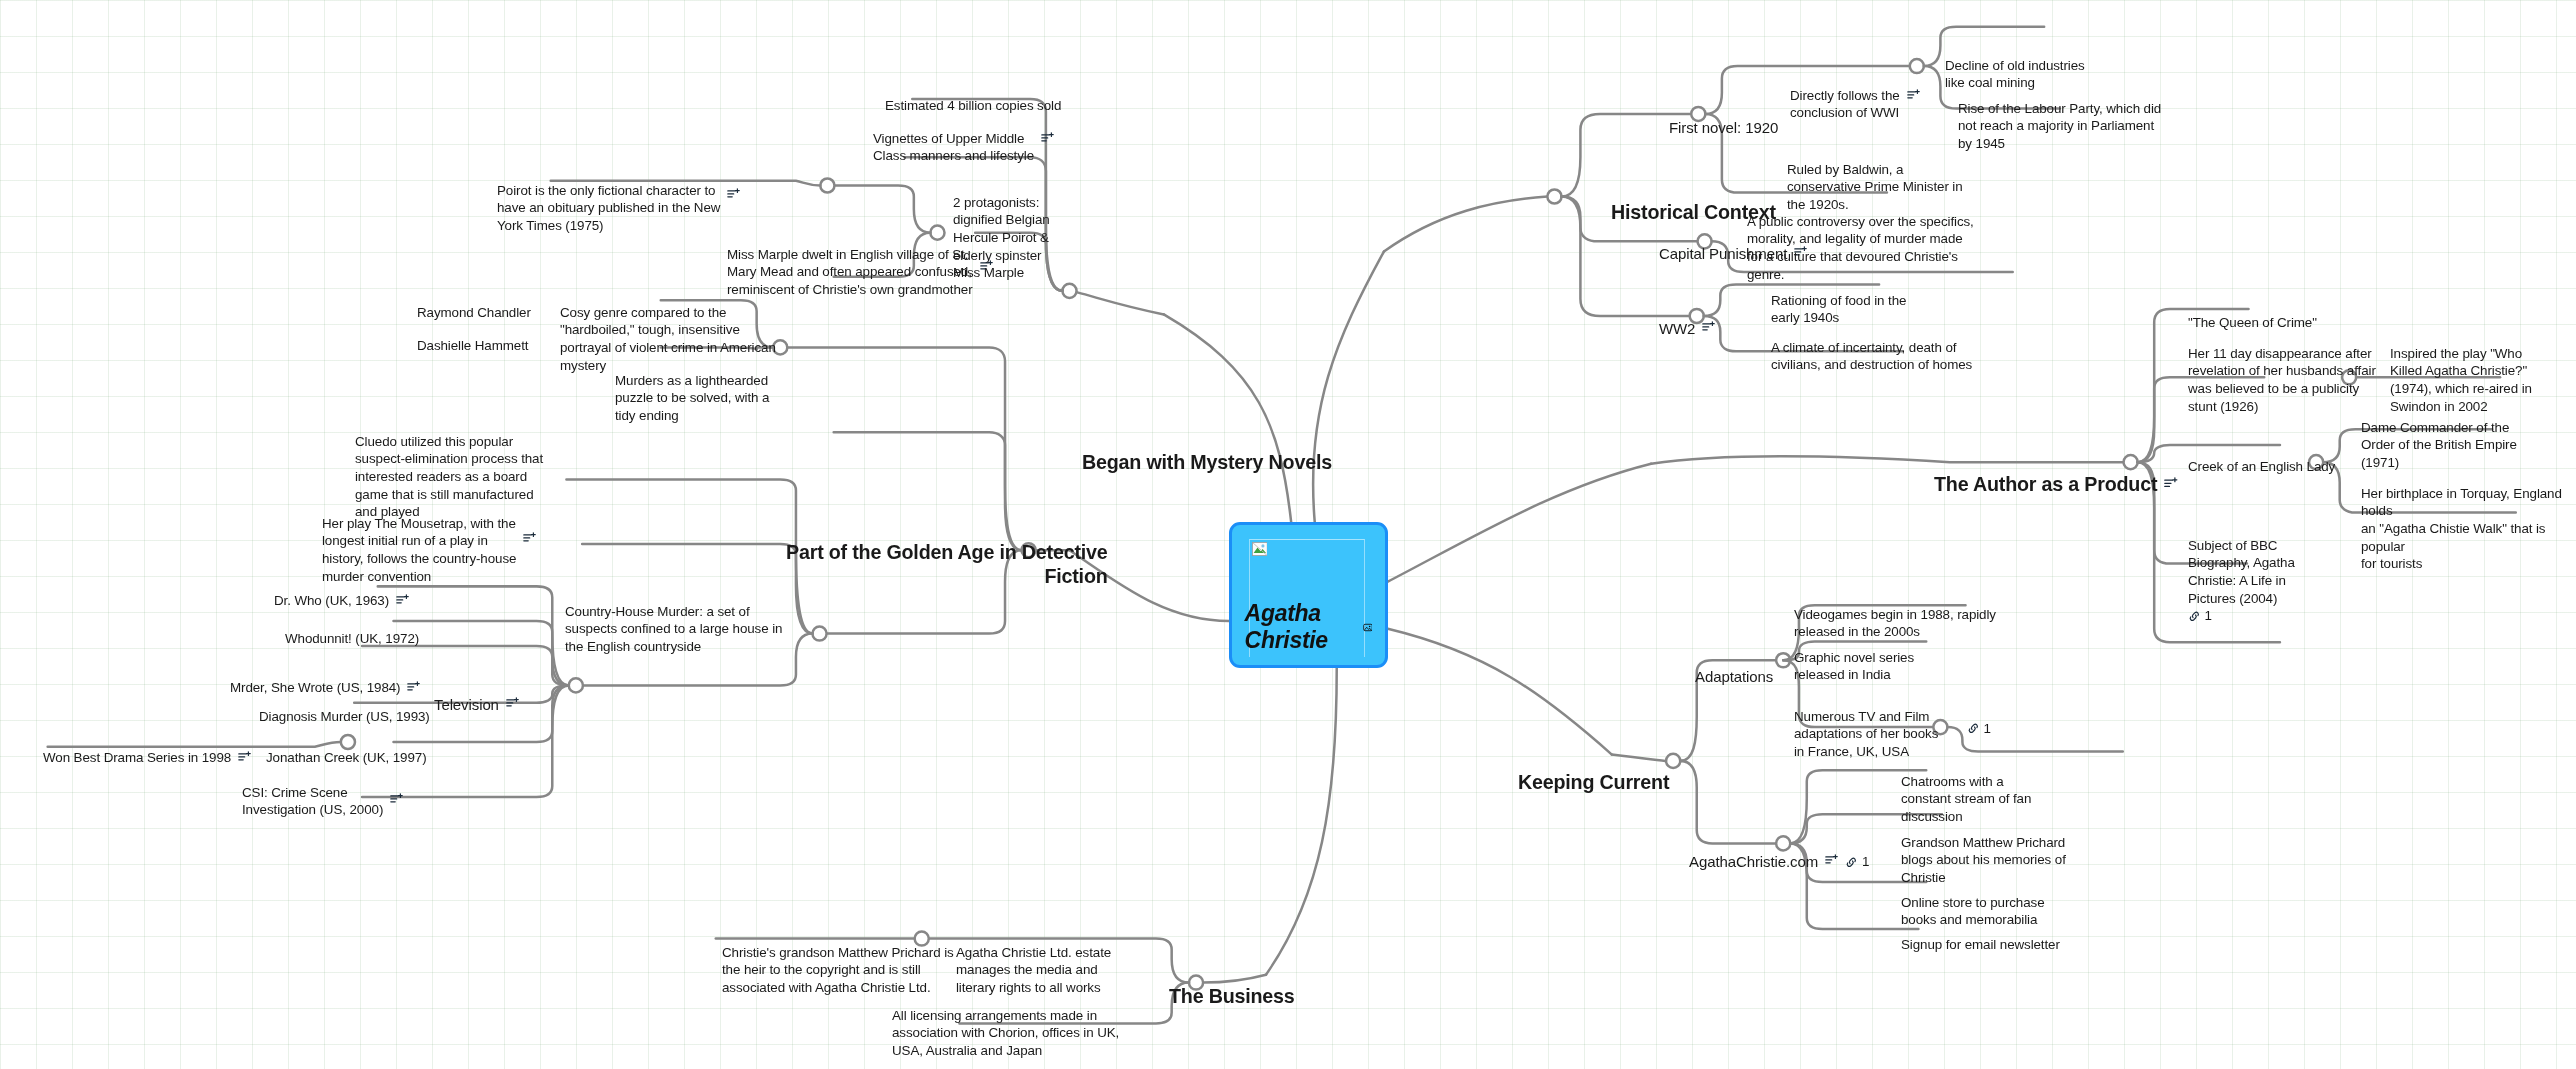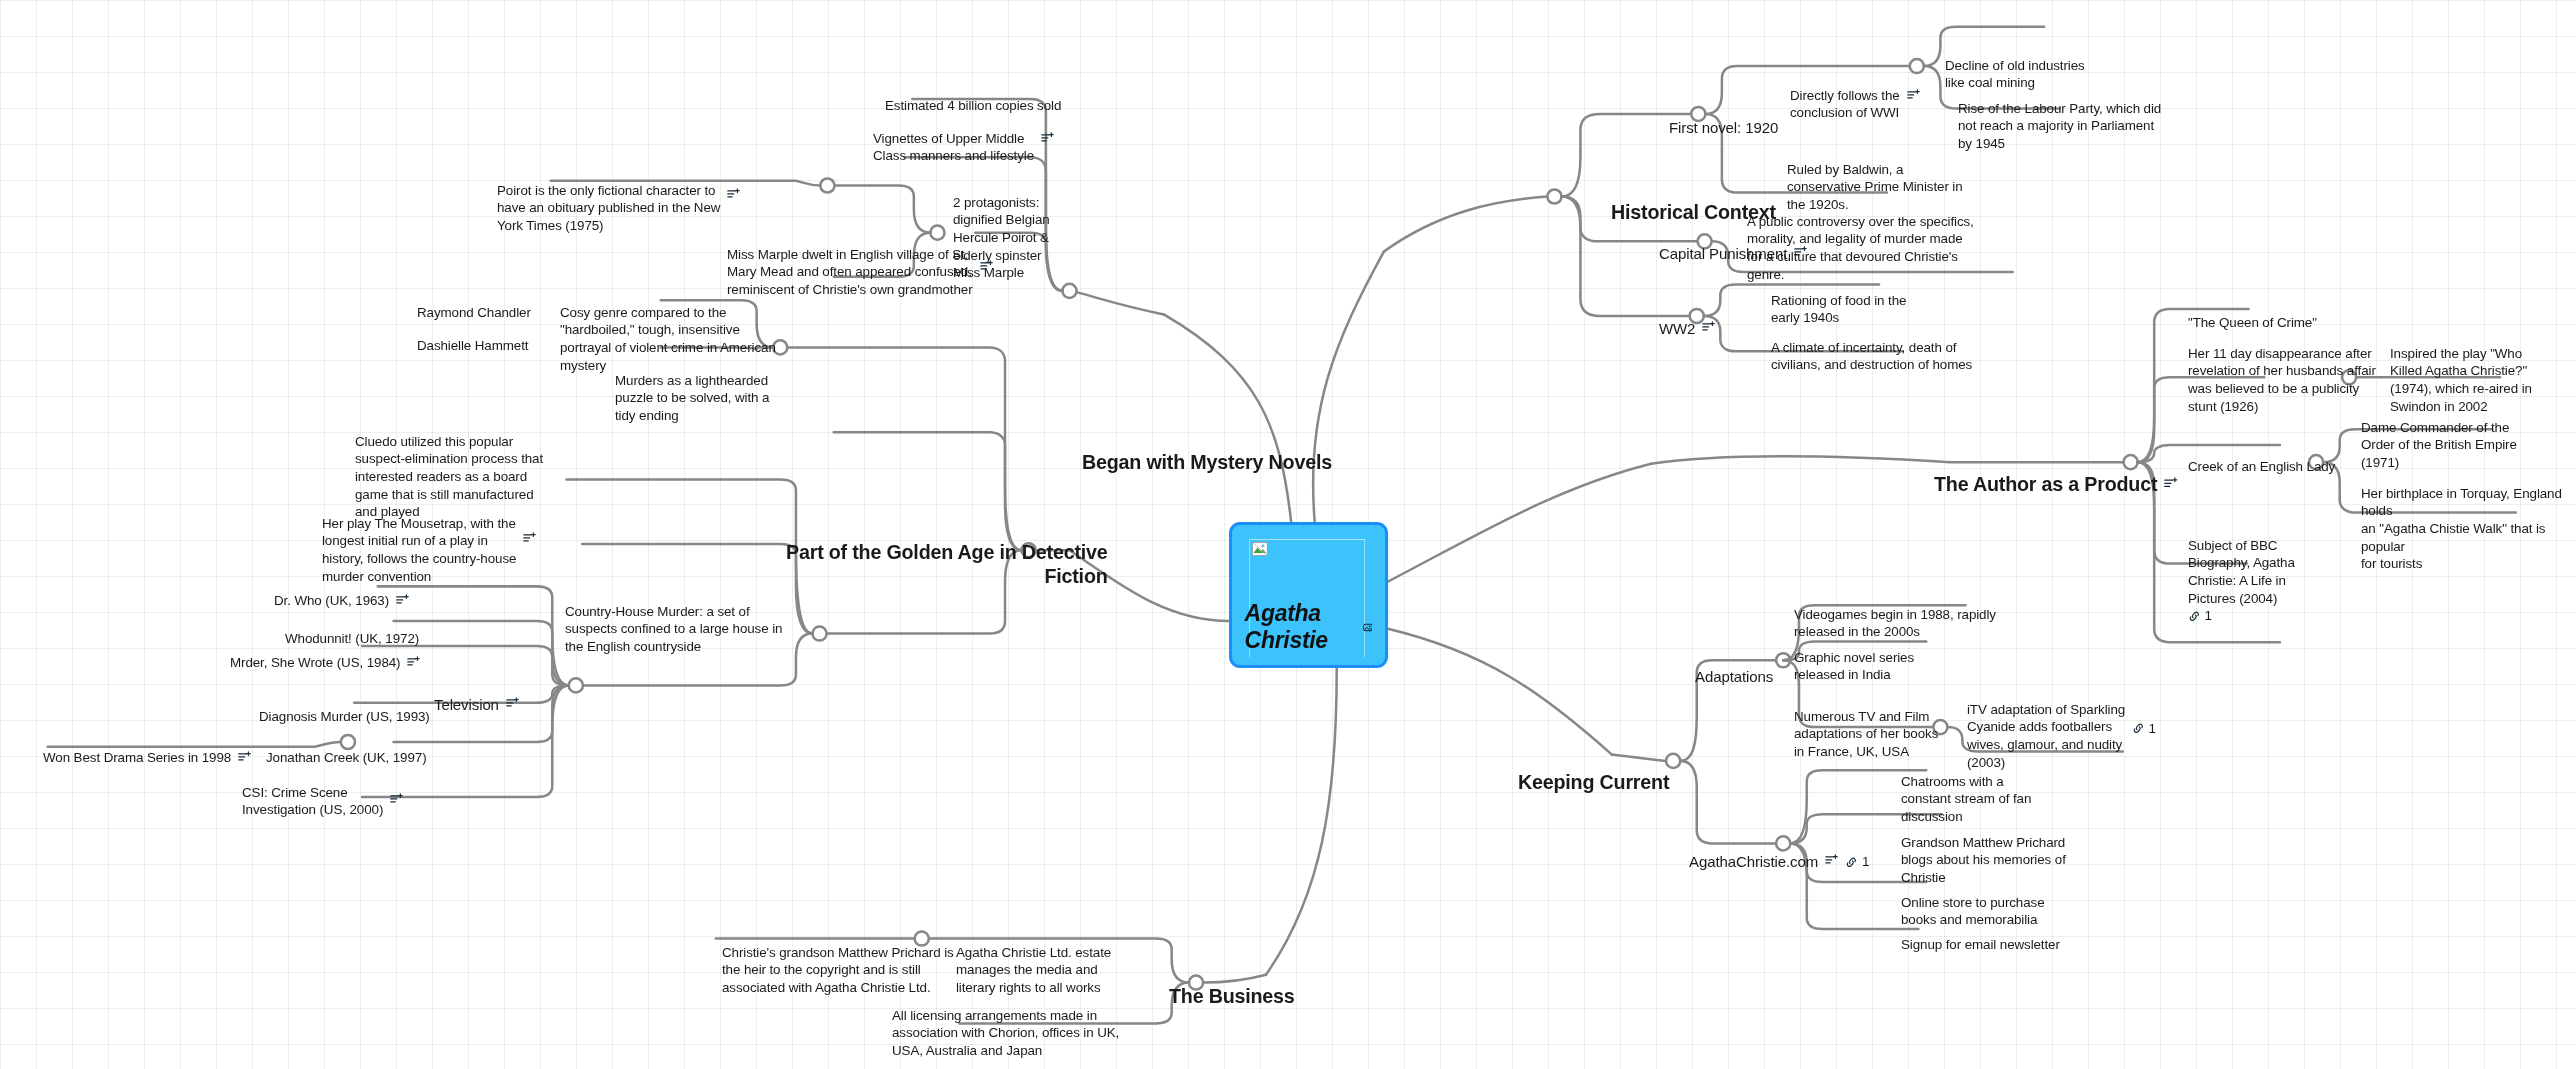--- a/index.html
+++ b/index.html
@@ -379,24 +379,20 @@
 </div>
 
 <div class="node lvl-leaf" style="left:1794px;top:690px;">
   <span class="txt">Numerous TV and Film
 adaptations of her books
 in France, UK, USA</span>
 </div>
 
 <div class="node lvl-leaf" style="left:1967px;top:683px;">
   <div class="row">
-    <span class="txt">iTV adaptation of Sparkling
-Cyanide adds footballers
-wives, glamour, and nudity
-(2003)</span>
     <span class="link-icon" style="margin-top:19px">
       <svg width="12.6" height="12.6" viewBox="0 0 18 18">
         <g fill="none" stroke="#1a2a3a" stroke-width="1.7" stroke-linecap="round">
           <path d="M7.2 10.8 A3 3 0 0 1 7.2 6.6 L10 3.8 A3 3 0 0 1 14.2 8"></path>
           <path d="M10.8 7.2 A3 3 0 0 1 10.8 11.4 L8 14.2 A3 3 0 0 1 3.8 10"></path>
         </g>
       </svg>
       <span class="link-count">1</span>
     </span>
   </div>
@@ -637,21 +633,21 @@
           <path d="M11.5 3.5 H16.5"></path>
       </g>
     </svg>
   </div>
 </div>
 
 <div class="node lvl-leaf" style="left:285px;top:612px;">
   <span class="txt">Whodunnit! (UK, 1972)</span>
 </div>
 
-<div class="node lvl-leaf" style="left:230px;top:636px;text-align:center;">
+<div class="node lvl-leaf" style="left:230px;top:661px;text-align:center;">
   <div class="row">
     <span class="txt">Mrder, She Wrote (US, 1984)</span>
     <svg class="note-icon" width="13.4" height="11.8" viewBox="0 0 18 16">
       <g stroke="#1a2a3a" stroke-width="1.6" stroke-linecap="round">
         <path d="M1 4 H11"></path>
           <path d="M1 8 H9"></path>
           <path d="M1 12 H7"></path>
       </g>
       <g stroke="#1a2a3a" stroke-width="1.6" stroke-linecap="round">
         <path d="M14 1 V6"></path>

